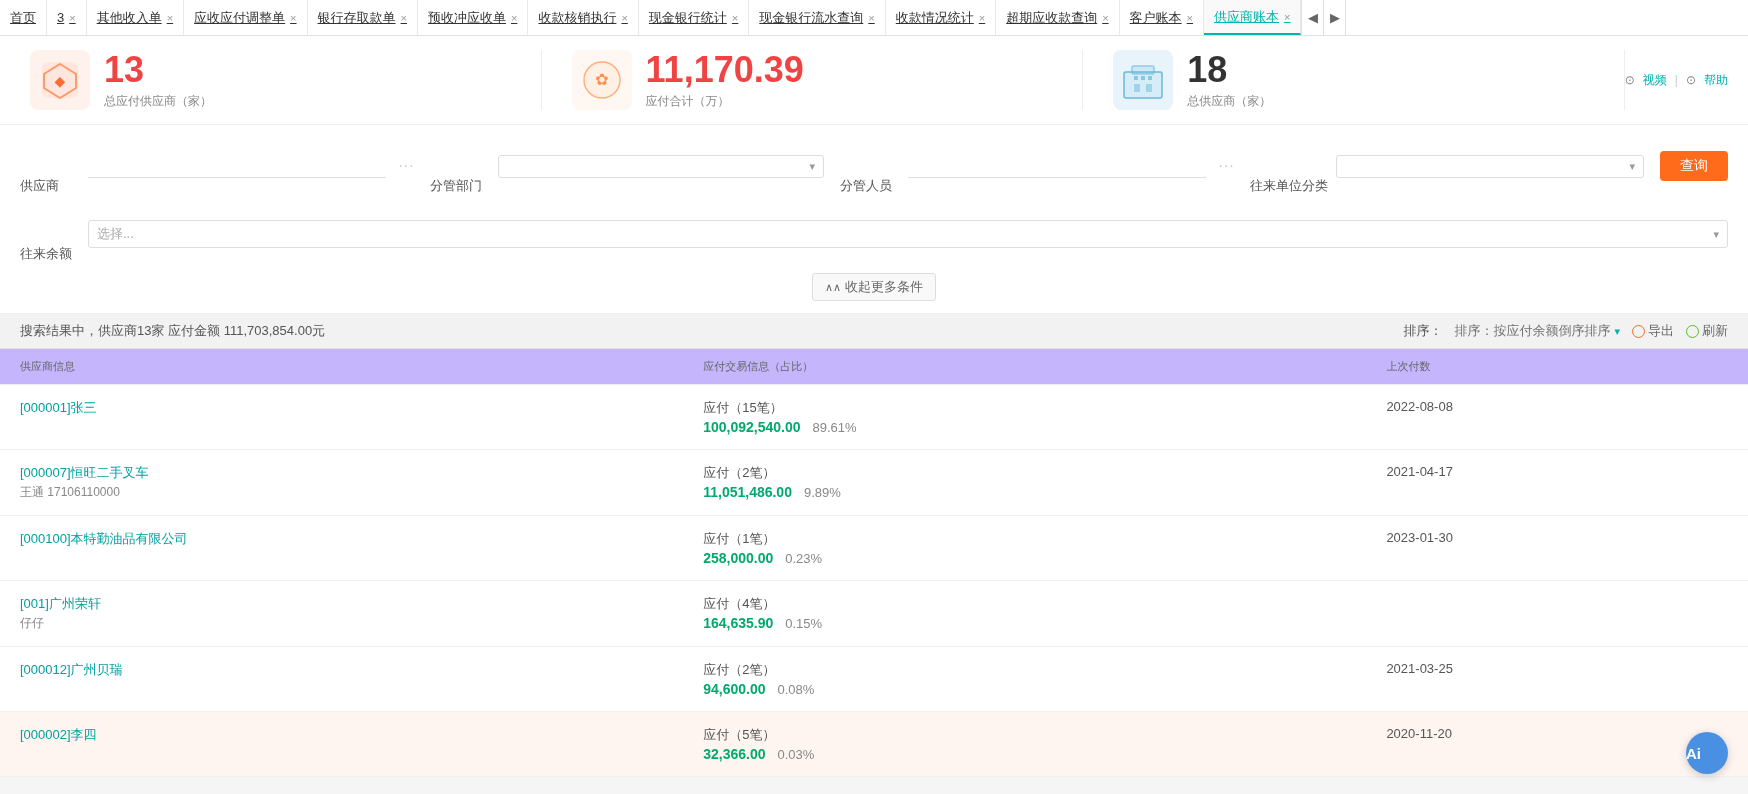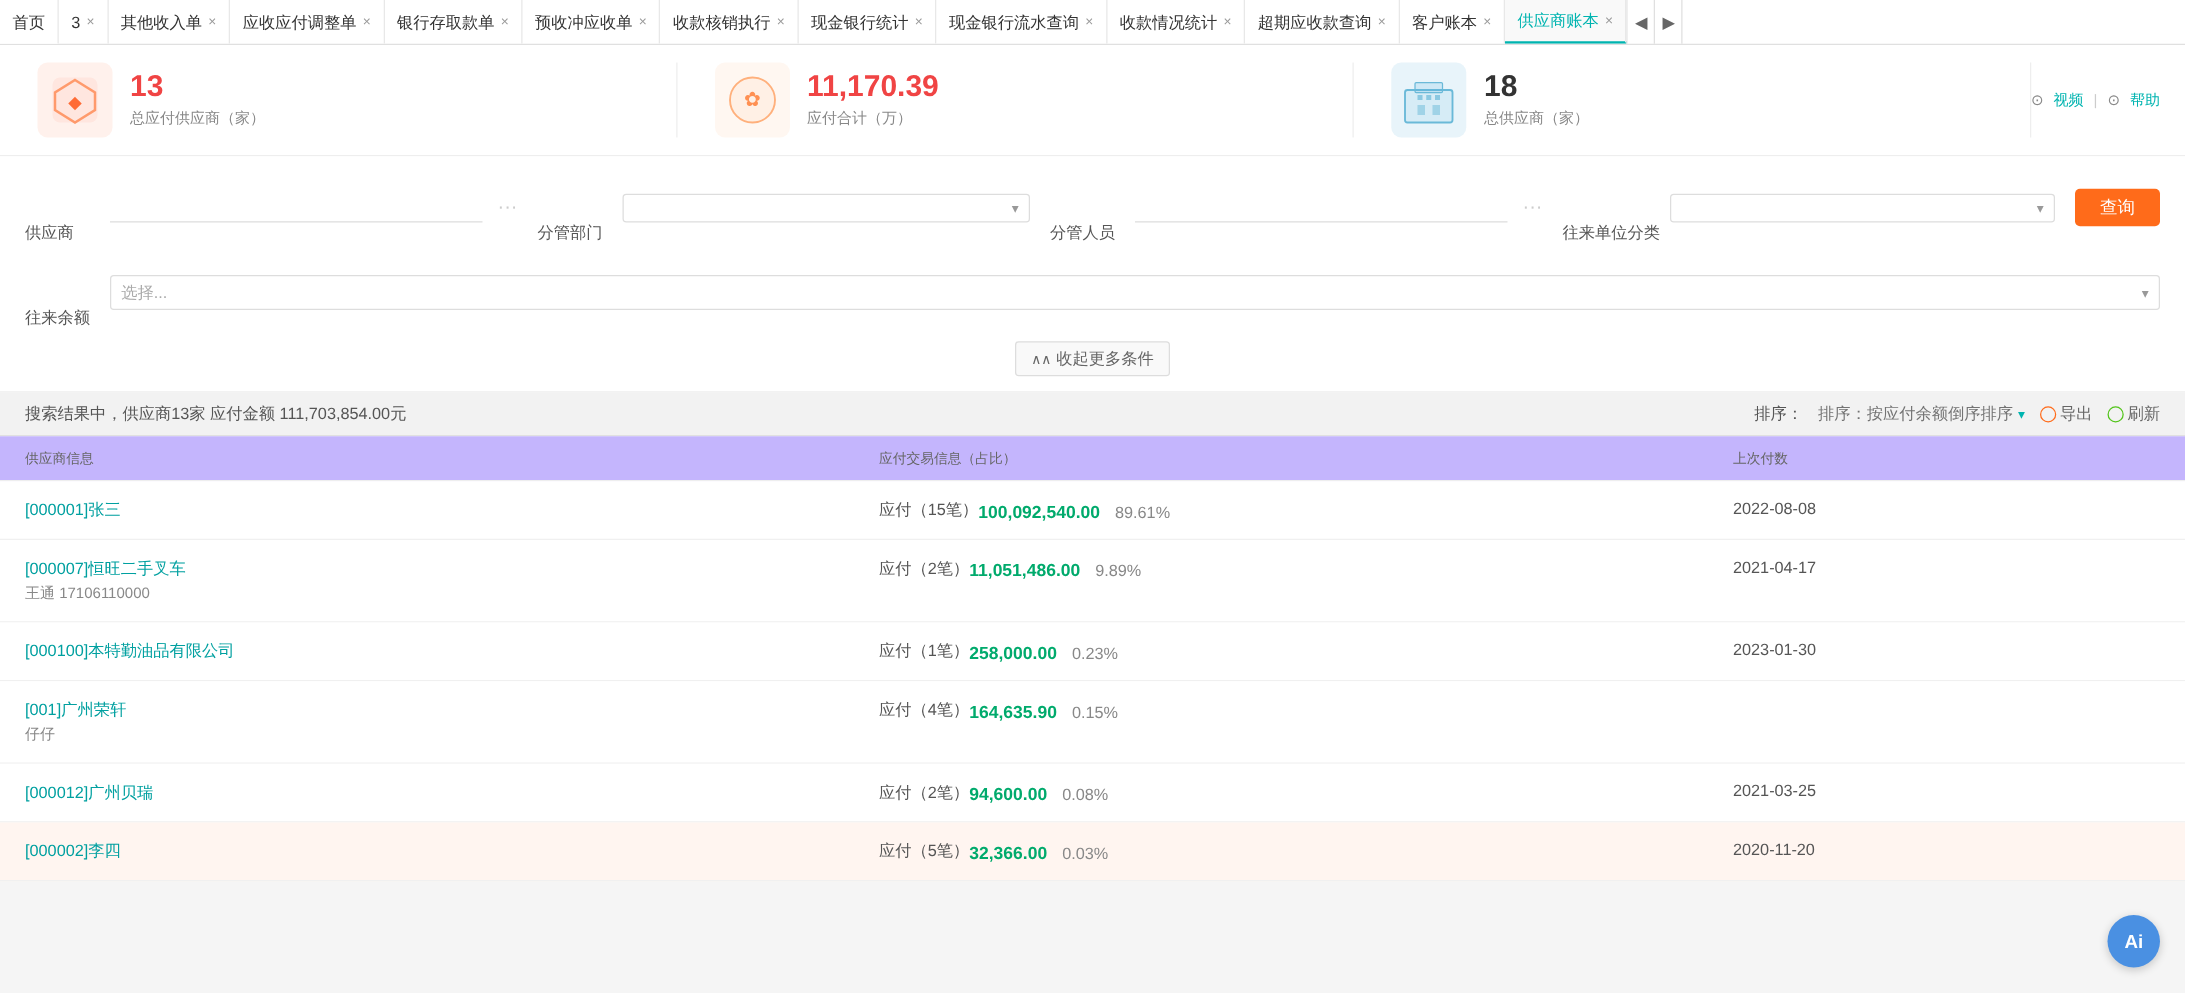--- a/index.html
+++ b/index.html
@@ -6,21 +6,21 @@
     body { font-family: 'Microsoft YaHei', Arial, sans-serif; font-size: 13px; background: #f5f5f5; color: #333; width: 1748px; min-height: 794px; }
 
     
     .top-nav {
       display: flex; align-items: center; background: #fff;
       border-bottom: 1px solid #e0e0e0; height: 36px; overflow: hidden;
     }
     .nav-tab {
       display: flex; align-items: center; padding: 16px 10px; height: 100%;
       border-right: 1px solid #e8e8e8; white-space: nowrap; cursor: pointer;
-      font-size: 13px; color: #333; position: relative;
+      font-size: 13px; color: #333; position: relative; text-decoration: underline;
     }
     .nav-tab.active { color: #00b4b0; border-bottom: 2px solid #00b4b0; background: #f9f9f9; }
     .nav-tab .close-btn { margin-left: 5px; color: #999; font-size: 11px; cursor: pointer; }
     .nav-tab:first-child { background: #fff; }
     .nav-arrows { display: flex; border-left: 1px solid #e0e0e0; }
     .nav-arrow { width: 22px; height: 36px; display: flex; align-items: center; justify-content: center; cursor: pointer; color: #666; border-right: 1px solid #e0e0e0; }
 
     
     .summary-bar {
       display: flex; background: #fff; border-bottom: 1px solid #eee;
@@ -33,21 +33,21 @@
     .summary-card:first-child { padding-left: 10px; }
     .summary-card:last-child { border-right: none; }
     .card-icon {
       width: 60px; height: 60px; display: flex; align-items: center; justify-content: center;
       border-radius: 8px; font-size: 28px; flex-shrink: 0;
     }
     .card-icon.pink { background: rgba(255,160,130,0.15); color: #ff6b35; }
     .card-icon.orange { background: rgba(255,200,160,0.15); color: #ff9052; }
     .card-icon.blue { background: rgba(100,180,220,0.15); color: #5ab4d6; }
     .card-info { display: flex; flex-direction: column; }
-    .card-number { font-size: 24px; font-weight: bold; color: #f04444; line-height: 1.1; }
+    .card-number { font-size: 36px; font-weight: bold; color: #f04444; line-height: 1.1; }
     .card-number.dark { color: #333; }
     .card-label { font-size: 12px; color: #888; margin-top: 3px; }
     .top-right-links { margin-left: auto; font-size: 12px; color: #666; display: flex; gap: 8px; align-items: center; }
     .top-right-links span { cursor: pointer; color: #00b4b0; }
 
     
     .filter-section {
       background: #fff; padding: 12px 20px; border-bottom: 1px solid #eee;
     }
     .filter-row { display: flex; align-items: center; gap: 16px; margin-bottom: 10px; }
@@ -94,21 +94,21 @@
       font-size: 11px; color: #666; font-weight: normal;
     }
     .table-row {
       display: grid; grid-template-columns: 2fr 2fr 1fr;
       padding: 14px 20px; border-bottom: 1px solid #f0f0f0;
       background: #fff; cursor: pointer;
     }
     .table-row.highlighted { background: #fff5f0; }
     .supplier-name { color: #00a0a0; font-size: 13px; text-decoration: none; cursor: pointer; }
     .supplier-sub { font-size: 12px; color: #888; margin-top: 2px; }
-    .tx-info { display: flex; }
+    .tx-info { display: flex; flex-direction: column; }
     .tx-label { font-size: 13px; color: #555; }
     .tx-amount { font-size: 14px; color: #00aa6c; font-weight: bold; margin-top: 2px; }
     .tx-pct { font-size: 13px; color: #888; margin-left: 12px; display: inline-block; }
     .tx-row { display: flex; align-items: baseline; }
     .last-payment { font-size: 13px; color: #555; }
   </style>
 </head>
 <body>
 
 <div class="top-nav">
@@ -399,15 +399,15 @@
         <span class="tx-amount">32,366.00</span>
         <span class="tx-pct">0.03%</span>
       </div>
     </div>
     <div>
       <span class="last-payment">2020-11-20</span>
     </div>
   </div>
 </div>
 
-<div style="position:fixed;bottom:20px;right:20px;background:#4a90e2;color:#fff;border-radius:50%;width:42px;height:42px;display:flex;align-items:center;justify-content:center;font-size:15px;font-weight:bold;box-shadow:0 2px 8px rgba(0,0,0,0.2);">
+<div style="position:fixed;bottom:20px;right:20px;background:#4a90e2;color:#fff;border-radius:50%;width:42px;height:42px;display:flex;align-items:center;justify-content:flex-start;font-size:15px;font-weight:bold;box-shadow:0 2px 8px rgba(0,0,0,0.2);">
   <span>Ai</span>
 </div>
 
 </body></html>

